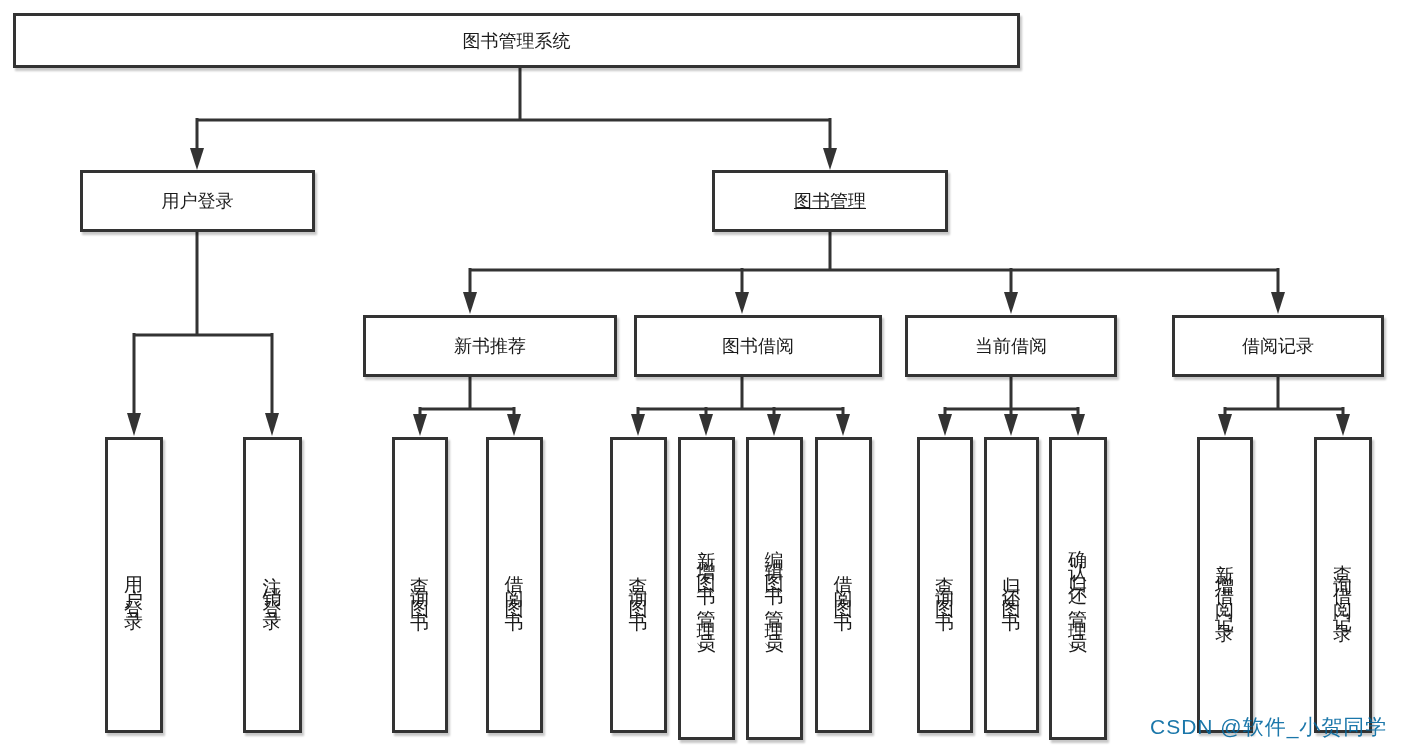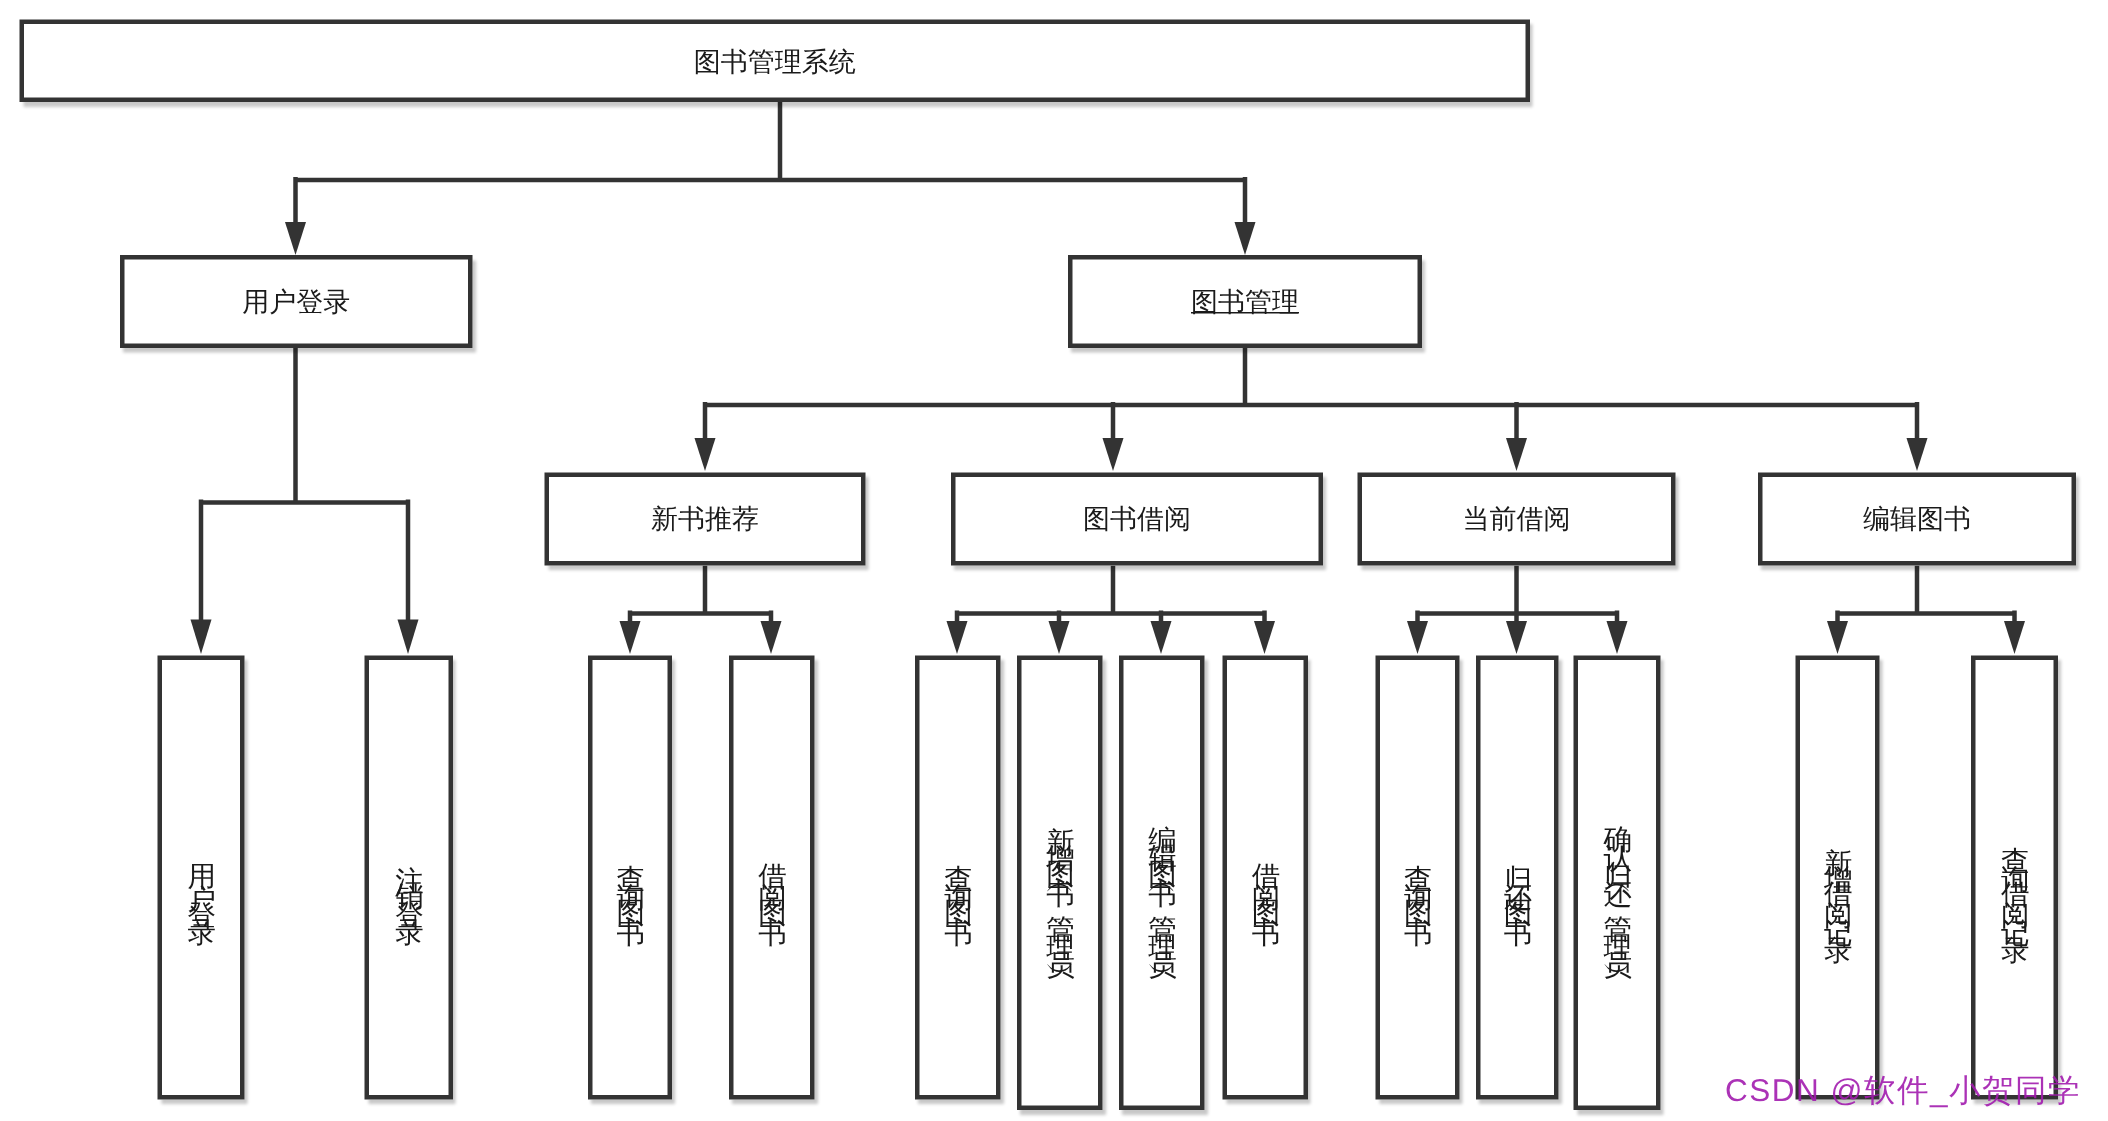--- a/index.html
+++ b/index.html
@@ -13,21 +13,21 @@
     display:flex;align-items:center;justify-content:center;
     color:#1a1a1a;font-size:18px;white-space:nowrap;
   }
   .vbox{
     writing-mode:vertical-rl;text-orientation:mixed;
     font-size:19px;letter-spacing:12px;line-height:1;
     white-space:normal;
   }
   .watermark{
     position:absolute;z-index:5;left:1150px;top:713px;
-    font-size:21px;color:#a21caf;letter-spacing:1px;opacity:0.9;
+    font-size:21px;color:#0369a1;letter-spacing:1px;opacity:0.9;
   }
 </style>
 </head>
 <body>
 
 <div id="canvas">
 
   <svg id="connectors" width="1405" height="747" viewBox="0 0 1405 747">
     <g stroke="#333333" stroke-width="3" fill="none">
 
@@ -72,31 +72,31 @@
     <span>图书管理系统</span>
   </div>
 
   <div class="box" style="left:80px;top:170px;width:235px;height:62px;">
     <span>用户登录</span>
   </div>
   <div class="box" style="left:712px;top:170px;width:236px;height:62px;text-decoration:underline;">
     <span>图书管理</span>
   </div>
 
-  <div class="box" style="left:363px;top:315px;width:214px;height:62px;">
+  <div class="box" style="left:363px;top:315px;width:254px;height:62px;">
     <span>新书推荐</span>
   </div>
   <div class="box" style="left:634px;top:315px;width:248px;height:62px;">
     <span>图书借阅</span>
   </div>
   <div class="box" style="left:905px;top:315px;width:212px;height:62px;">
     <span>当前借阅</span>
   </div>
   <div class="box" style="left:1172px;top:315px;width:212px;height:62px;">
-    <span>编辑图书</span>
+    <span>借阅记录</span>
   </div>
 
   <div class="box vbox" style="left:105px;top:437px;width:58px;height:296px;">
     <span>用户登录</span>
   </div>
   <div class="box vbox" style="left:243px;top:437px;width:59px;height:296px;">
     <span>注销登录</span>
   </div>
 
   <div class="box vbox" style="left:392px;top:437px;width:56px;height:296px;">

